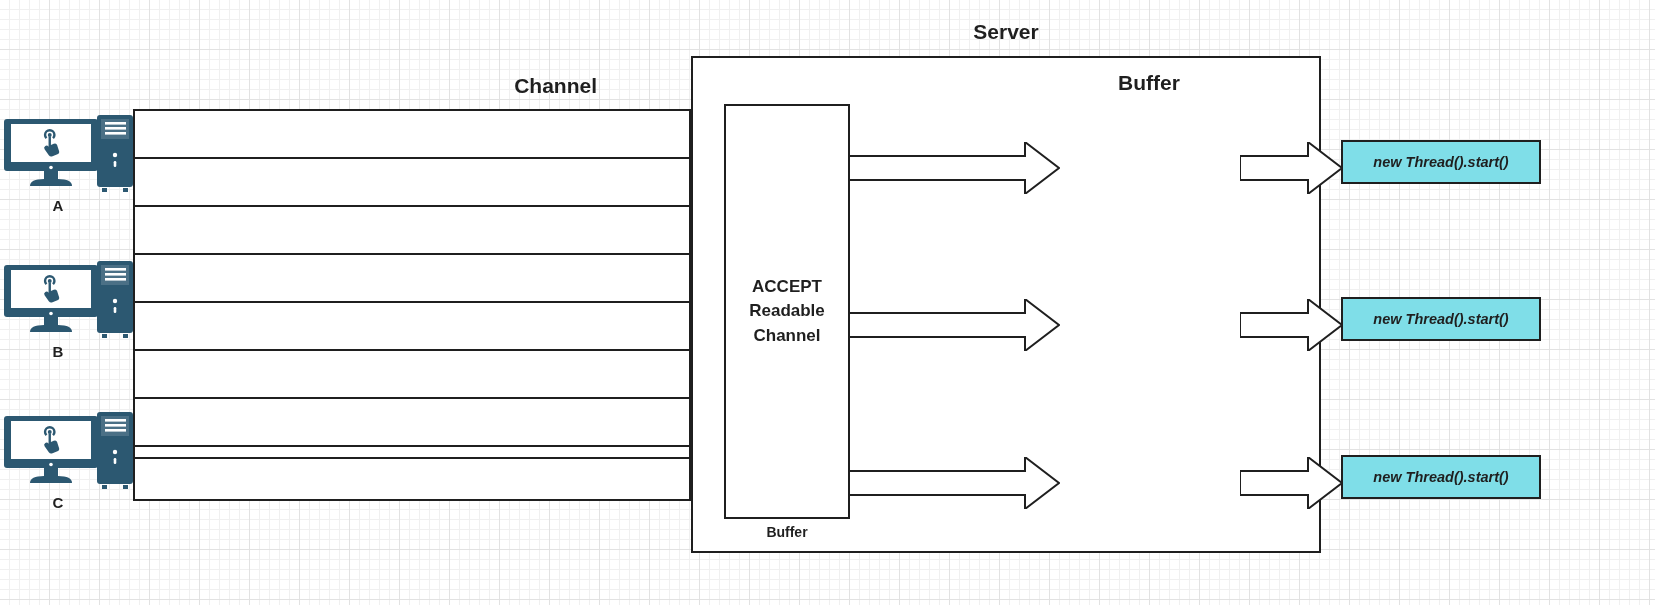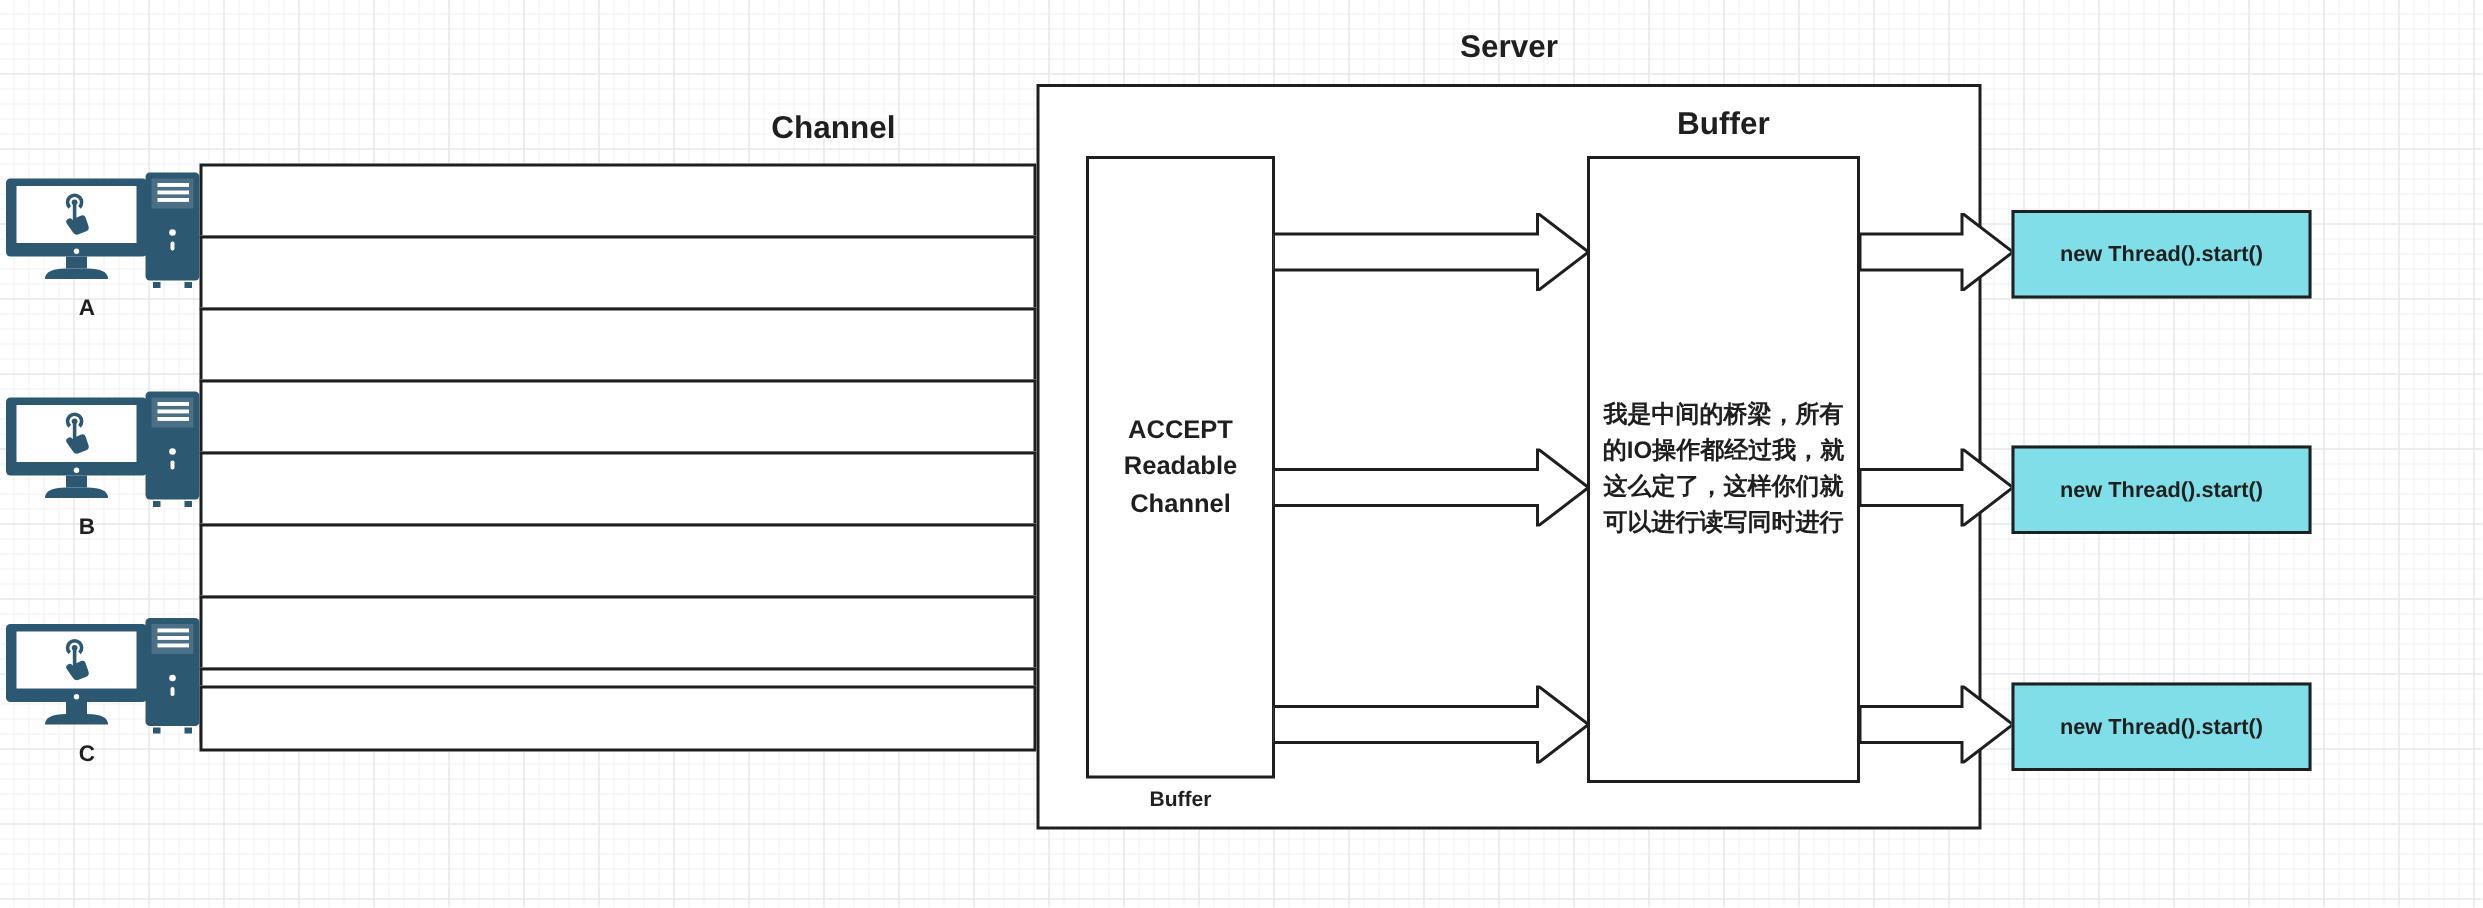--- a/index.html
+++ b/index.html
@@ -89,24 +89,24 @@
     display: flex; align-items: center; justify-content: center;
   }
   #buffer-text {
     text-align: center; font-size: 16px; font-weight: bold;
     color: #1f1f1f; line-height: 1.5; padding: 0 6px;
   }
 
   
   .thread-box {
     position: absolute;
-    left: 1341px; width: 200px; height: 59px;
+    left: 1341px; width: 200px; height: 44px;
     border: 2px solid #1f1f1f;
     display: flex; align-items: center; justify-content: center;
-    font-size: 14.5px; font-weight: bold; color: #1f1f1f;
+    font-size: 14.5px; font-weight: bold; color: #1f1f1f; font-style: italic;
   }
 
   
   .block-arrow { position: absolute; }
   .block-arrow svg { display: block; }
 </style>
 </head>
 <body>
 
 <div id="canvas">
@@ -242,23 +242,20 @@
     <svg width="211" height="52" viewBox="0 0 211 52">
       <path d="M0 14 H176 V0 L210 26 L176 52 V38 H0 Z" fill="#ffffff" stroke="#1f1f1f" stroke-width="2"></path>
     </svg>
   </div>
   <div class="block-arrow" style="left:849px; top:457px;">
     <svg width="211" height="52" viewBox="0 0 211 52">
       <path d="M0 14 H176 V0 L210 26 L176 52 V38 H0 Z" fill="#ffffff" stroke="#1f1f1f" stroke-width="2"></path>
     </svg>
   </div>
 
-  <div id="buffer-box">
-    <div id="buffer-text">我是中间的桥梁，所有的IO操作都经过我，就这么定了，这样你们就可以进行读写同时进行</div>
-  </div>
 
   <div class="block-arrow" style="left:1240px; top:142px;">
     <svg width="103" height="52" viewBox="0 0 103 52">
       <path d="M0 14 H68 V0 L102 26 L68 52 V38 H0 Z" fill="#ffffff" stroke="#1f1f1f" stroke-width="2"></path>
     </svg>
   </div>
   <div class="block-arrow" style="left:1240px; top:299px;">
     <svg width="103" height="52" viewBox="0 0 103 52">
       <path d="M0 14 H68 V0 L102 26 L68 52 V38 H0 Z" fill="#ffffff" stroke="#1f1f1f" stroke-width="2"></path>
     </svg>

